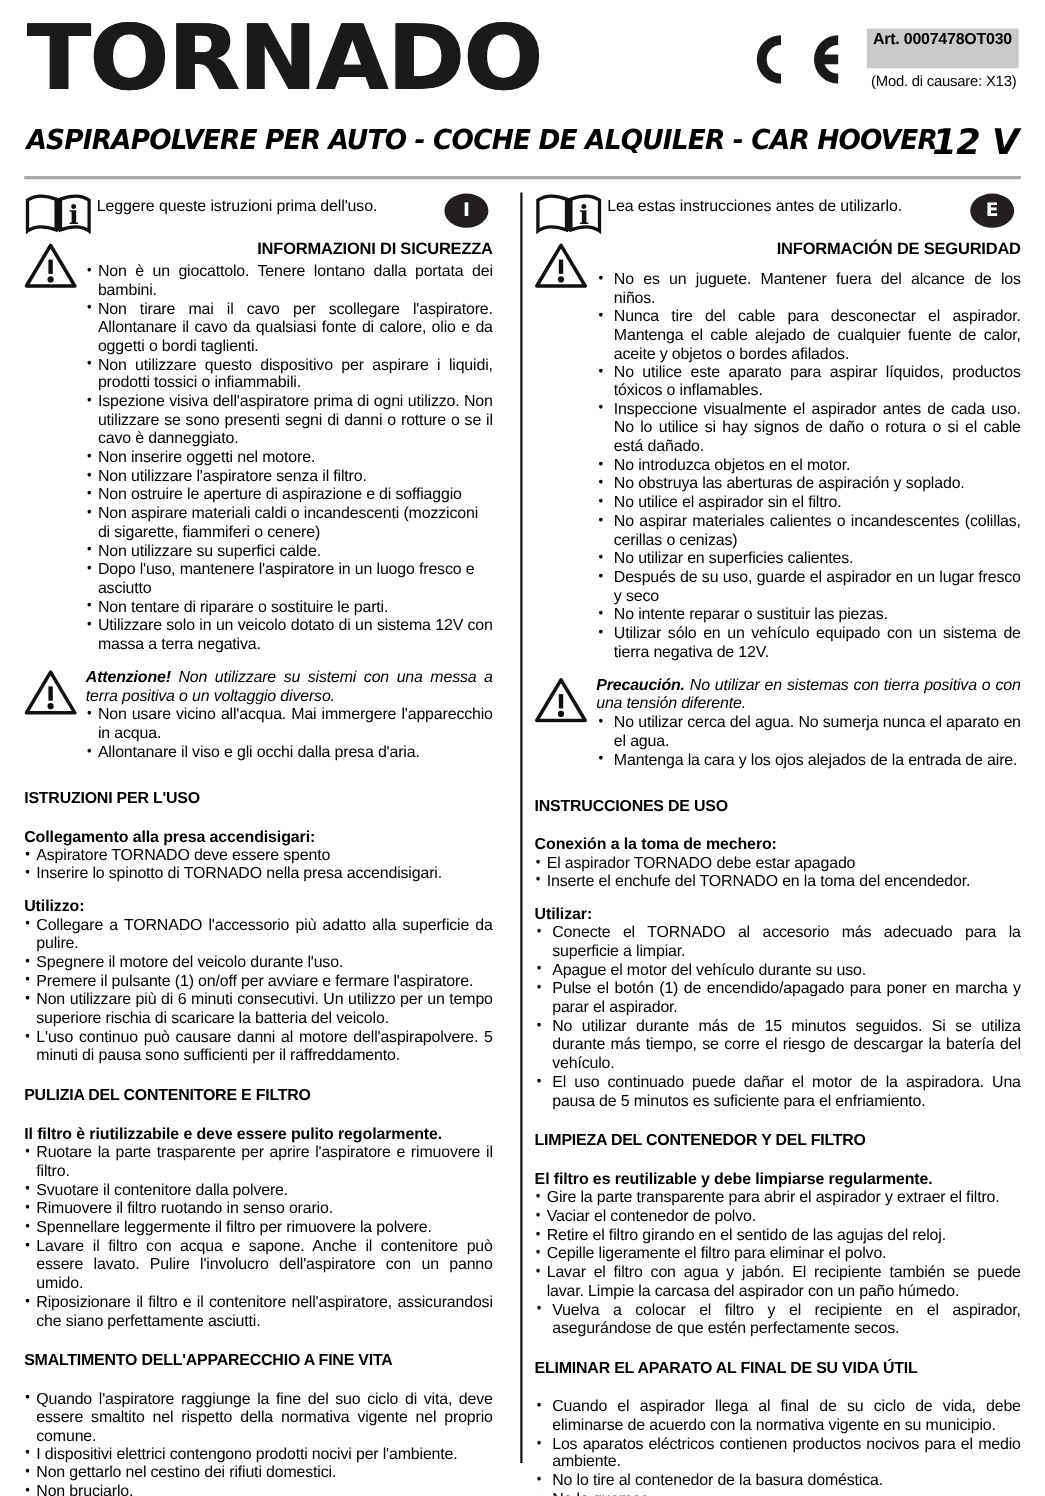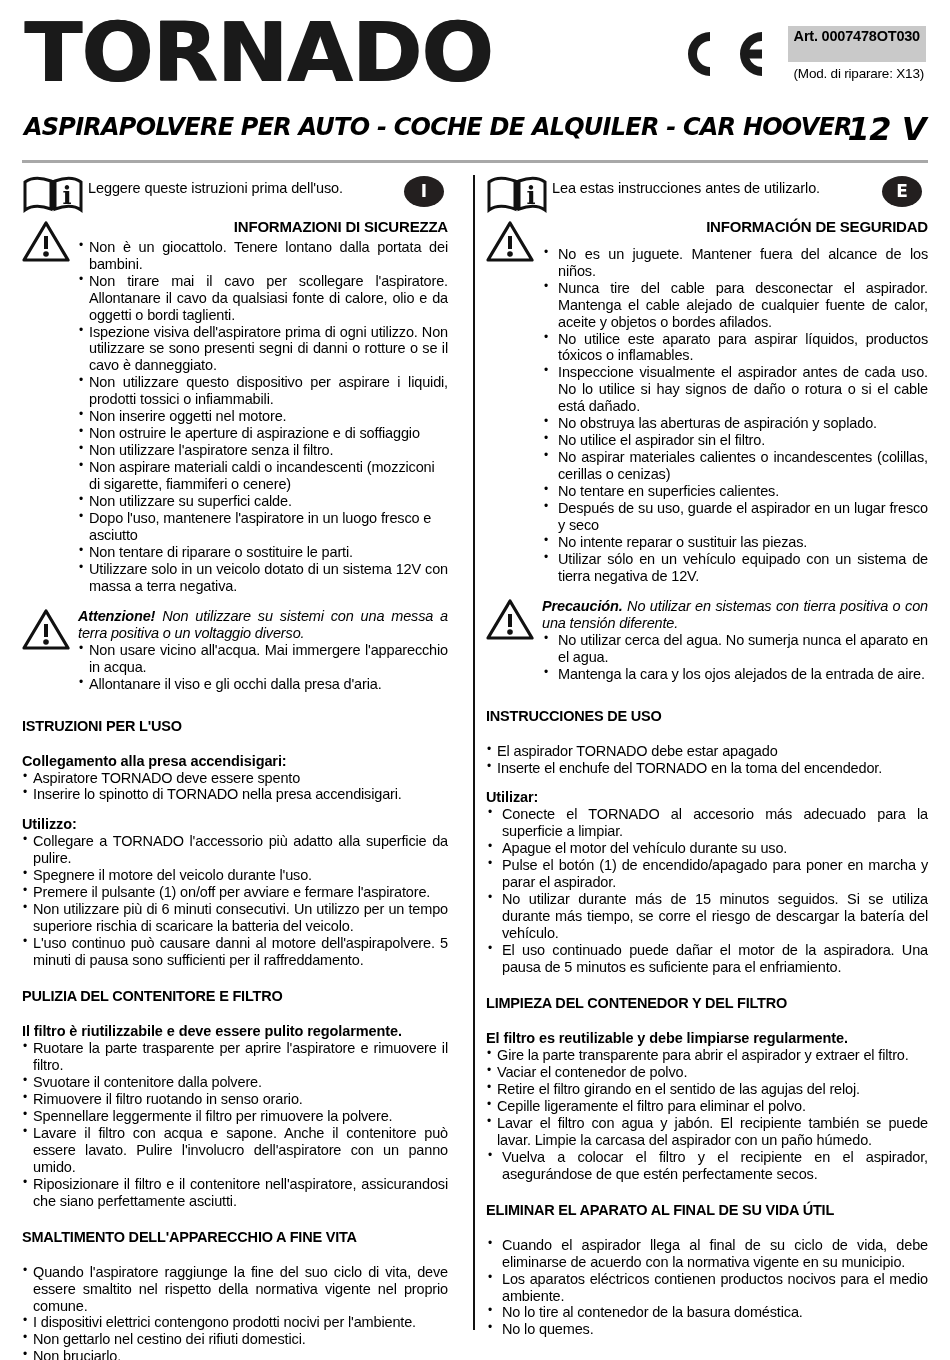--- a/index.html
+++ b/index.html
@@ -258,21 +258,21 @@
 
       <div class="ce-mark">
         <svg viewBox="0 0 96 56" width="96" height="56" aria-hidden="true">
           <path d="M40 6 A22 22 0 1 0 40 50 L40 41 A13 13 0 1 1 40 15 Z" fill="#1a1a1a"></path>
           <path d="M92 6 A22 22 0 1 0 92 50 L92 41 A13 13 0 0 1 79.5 32.5 L92 32.5 L92 23.5 L79.5 23.5 A13 13 0 0 1 92 15 Z" fill="#1a1a1a"></path>
         </svg>
       </div>
 
       <div class="art-block">
         <div class="art-code">Art. 0007478OT030</div>
-        <div class="art-model">(Mod. di riparare: X13)</div>
+        <div class="art-model">(Mod. di causare: X13)</div>
       </div>
     </div>
 
     <div class="subtitle-row">
       <div class="subtitle">ASPIRAPOLVERE PER AUTO - COCHE DE ALQUILER - CAR HOOVER</div>
       <div class="voltage">12 V</div>
     </div>
   </div>
   <div class="rule"></div>
 
@@ -300,25 +300,25 @@
           <svg viewBox="0 0 48 42" width="48" height="42" aria-hidden="true">
             <path d="M24 3 L46 40 L2 40 Z" fill="none" stroke="#111" stroke-width="3.2" stroke-linejoin="round"></path>
             <rect x="22" y="16" width="4" height="13" fill="#111"></rect>
             <circle cx="24" cy="34" r="2.8" fill="#111"></circle>
           </svg>
         </div>
         <h2 class="sec-title">INFORMAZIONI DI SICUREZZA</h2>
         <ul class="bl">
           <li class="just">Non è un giocattolo. Tenere lontano dalla portata dei bambini.</li>
           <li class="just">Non tirare mai il cavo per scollegare l'aspiratore. Allontanare il cavo da qualsiasi fonte di calore, olio e da oggetti o bordi taglienti.</li>
+          <li class="just">Non utilizzare questo dispositivo per aspirare i liquidi, prodotti tossici o infiammabili.</li>
           <li class="just">Ispezione visiva dell'aspiratore prima di ogni utilizzo. Non utilizzare se sono presenti segni di danni o rotture o se il cavo è danneggiato.</li>
-          <li class="just">Non utilizzare questo dispositivo per aspirare i liquidi, prodotti tossici o infiammabili.</li>
           <li>Non inserire oggetti nel motore.</li>
+          <li>Non utilizzare l'aspiratore senza il filtro.</li>
           <li>Non ostruire le aperture di aspirazione e di soffiaggio</li>
-          <li>Non utilizzare l'aspiratore senza il filtro.</li>
           <li>Non aspirare materiali caldi o incandescenti (mozziconi di sigarette, fiammiferi o cenere)</li>
           <li>Non utilizzare su superfici calde.</li>
           <li>Dopo l'uso, mantenere l'aspiratore in un luogo fresco e asciutto</li>
           <li>Non tentare di riparare o sostituire le parti.</li>
           <li class="just">Utilizzare solo in un veicolo dotato di un sistema 12V con massa a terra negativa.</li>
         </ul>
       </div>
 
       <div class="gap-m"></div>
 
@@ -407,24 +407,25 @@
             <circle cx="24" cy="34" r="2.8" fill="#111"></circle>
           </svg>
         </div>
         <h2 class="sec-title">INFORMACIÓN DE SEGURIDAD</h2>
         <div class="gap-s"></div>
         <ul class="bl">
           <li class="just widebul">No es un juguete. Mantener fuera del alcance de los niños.</li>
           <li class="just widebul">Nunca tire del cable para desconectar el aspirador. Mantenga el cable alejado de cualquier fuente de calor, aceite y objetos o bordes afilados.</li>
           <li class="just widebul">No utilice este aparato para aspirar líquidos, productos tóxicos o inflamables.</li>
           <li class="just widebul">Inspeccione visualmente el aspirador antes de cada uso. No lo utilice si hay signos de daño o rotura o si el cable está dañado.</li>
+          <li class="widebul">No introduzca objetos en el motor.</li>
           <li class="widebul">No obstruya las aberturas de aspiración y soplado.</li>
           <li class="widebul">No utilice el aspirador sin el filtro.</li>
           <li class="just widebul">No aspirar materiales calientes o incandescentes (colillas, cerillas o cenizas)</li>
-          <li class="widebul">No tentare en superficies calientes.</li>
+          <li class="widebul">No utilizar en superficies calientes.</li>
           <li class="just widebul">Después de su uso, guarde el aspirador en un lugar fresco y seco</li>
           <li class="widebul">No intente reparar o sustituir las piezas.</li>
           <li class="just widebul">Utilizar sólo en un vehículo equipado con un sistema de tierra negativa de 12V.</li>
         </ul>
       </div>
 
       <div class="gap-m"></div>
 
       <div class="warn-block">
         <div class="warn-icon lower">
@@ -438,20 +439,21 @@
         <ul class="bl">
           <li class="just widebul">No utilizar cerca del agua. No sumerja nunca el aparato en el agua.</li>
           <li class="widebul">Mantenga la cara y los ojos alejados de la entrada de aire.</li>
         </ul>
       </div>
 
       <div class="gap-xl"></div>
       <h3 class="sec-head">INSTRUCCIONES DE USO</h3>
 
       <div class="gap-l"></div>
+      <h3 class="sub-head">Conexión a la toma de mechero:</h3>
       <ul class="bl">
         <li>El aspirador TORNADO debe estar apagado</li>
         <li>Inserte el enchufe del TORNADO en la toma del encendedor.</li>
       </ul>
 
       <div class="gap-m"></div>
       <h3 class="sub-head">Utilizar:</h3>
       <ul class="bl">
         <li class="just widebul">Conecte el TORNADO al accesorio más adecuado para la superficie a limpiar.</li>
         <li class="widebul">Apague el motor del vehículo durante su uso.</li>

